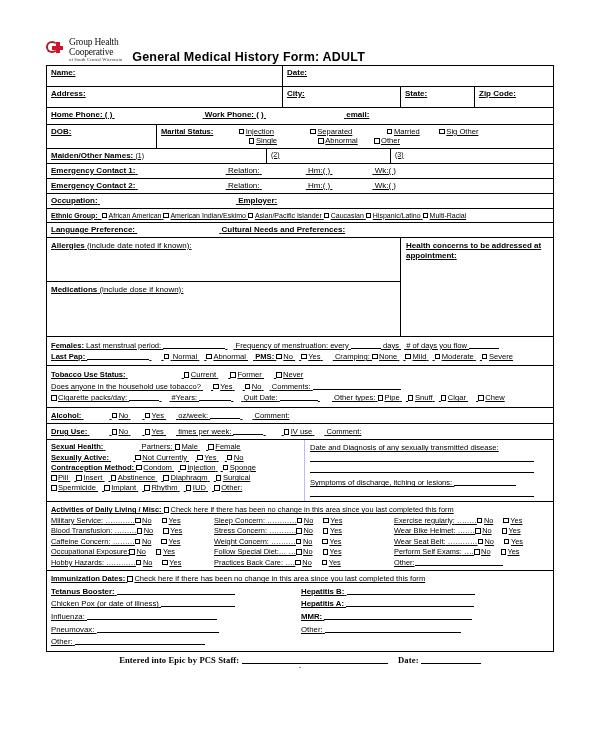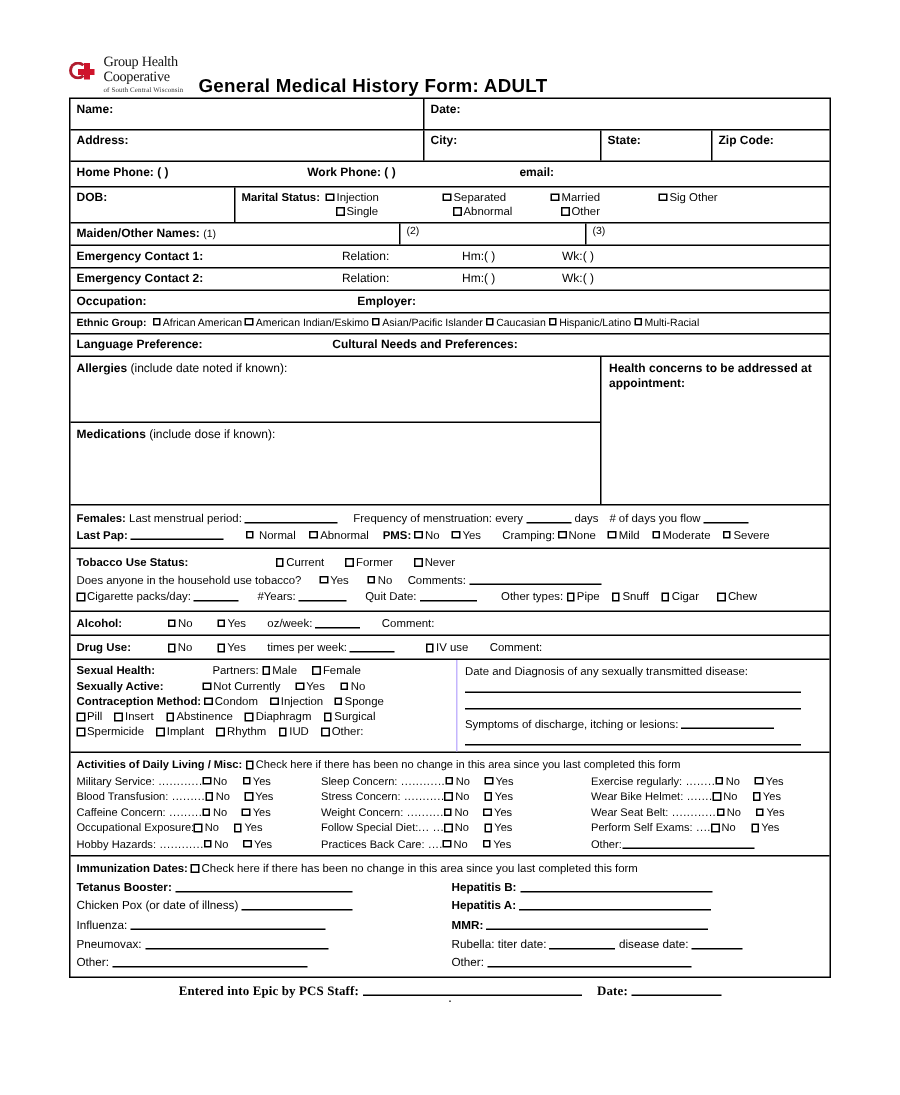--- a/index.html
+++ b/index.html
@@ -38,21 +38,21 @@
     font-family:"Liberation Serif", serif; font-size:4.6px; color:#333;
     display:block; margin-top:1px; letter-spacing:0.1px;
   }
   .form-title {
     font-size:12.5px; font-weight:bold; letter-spacing:0.2px;
     margin-left:10px; margin-bottom:-1px; color:#000;
   }
 
   
   .tbl { width:508px; margin-left:46px; border:1.4px solid #000; border-collapse:collapse; }
-  .row { display:flex; border-bottom:1px solid #000; }
+  .row { display:flex; border-bottom:1px solid #000;text-decoration:underline; }
   .row:last-child { border-bottom:none; }
   .cell { padding:2px 4px; font-size:8px; line-height:1.25; border-right:1px solid #000; }
   .cell:last-child { border-right:none; }
   .b { font-weight:bold; }
   .grow { flex:1; }
 
   
   .cb {
     display:inline-block; width:5.5px; height:5.5px;
     border:1px solid #000; margin-right:1.5px; vertical-align:-0.5px;
@@ -87,21 +87,21 @@
   .imm-col { line-height:1.62; }
   .imm-c1 { width:250px; }
   .imm-c2 { flex:1; }
 
   .footer {
     width:508px; margin:0 0 0 46px; text-align:center;
     font-family:"Liberation Serif", serif; font-size:8.6px; font-weight:bold;
     padding-top:3px; letter-spacing:0.1px;
   }
   .tick { text-align:center; font-size:9px; line-height:4px; }
-  .nowrap { white-space:nowrap; }
+  .nowrap { white-space:nowrap;text-align:center; }
 </style>
 </head>
 <body>
 
 <div class="page">
 
   <div class="header">
     <div class="logo">
       <div class="logo-mark">
         <div class="logo-c"></div>
@@ -451,21 +451,20 @@
             <div><span class="b">Tetanus Booster:</span> <span class="ln" style="width:118px"></span></div>
             <div><span>Chicken Pox  (or date of illness)</span> <span class="ln" style="width:74px"></span></div>
             <div><span>Influenza:</span> <span class="ln" style="width:130px"></span></div>
             <div><span>Pneumovax:</span> <span class="ln" style="width:122px"></span></div>
             <div><span>Other:</span> <span class="ln" style="width:130px"></span></div>
           </div>
           <div class="imm-col imm-c2">
             <div><span class="b">Hepatitis B:</span> <span class="ln" style="width:128px"></span></div>
             <div><span class="b">Hepatitis A:</span> <span class="ln" style="width:128px"></span></div>
             <div><span class="b">MMR:</span> <span class="ln" style="width:148px"></span></div>
-            <div><span>Rubella: titer date:</span> <span class="ln" style="width:44px"></span> <span>disease date:</span> <span class="ln" style="width:34px"></span></div>
             <div><span>Other:</span> <span class="ln" style="width:136px"></span></div>
           </div>
         </div>
       </div>
     </div>
 
   </div>
 
   <div class="footer">
     <span>Entered into Epic by PCS Staff:</span>

